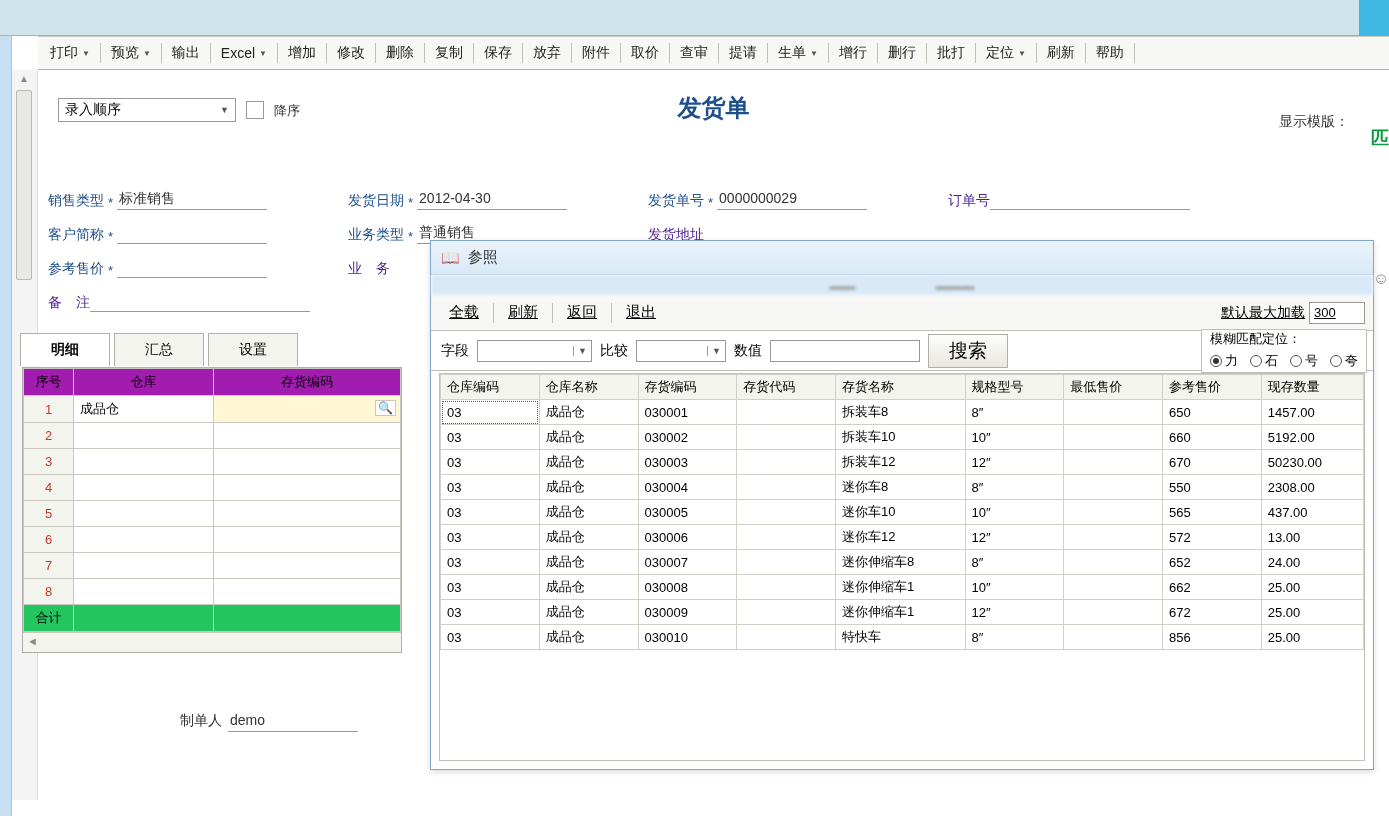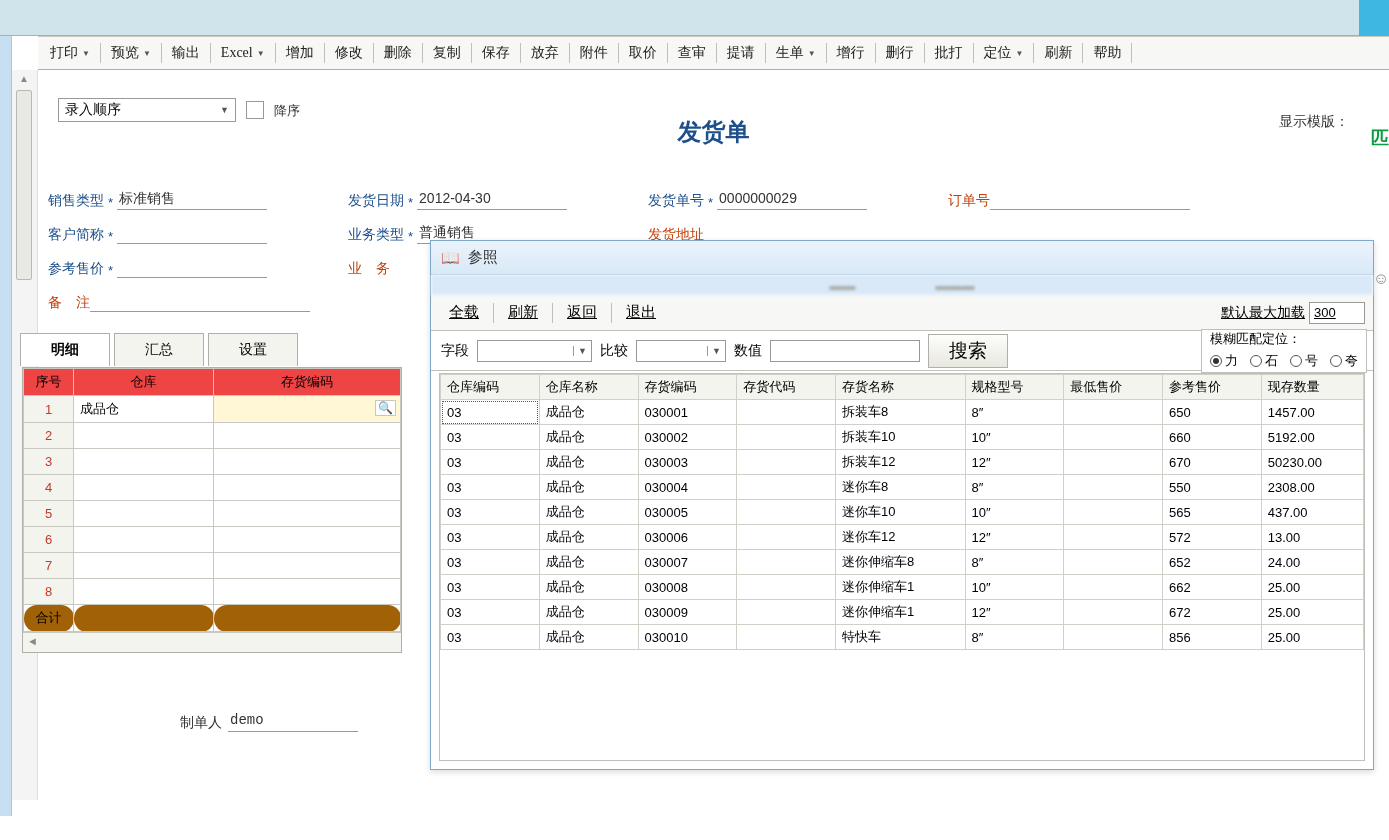--- a/index.html
+++ b/index.html
@@ -52,21 +52,20 @@
 .tb-btn {
   padding: 4px 6px;
   font-size: 14px;
   color: #222;
   margin: 0 1px;
   border: 1px solid transparent;
   background: transparent;
   display: flex;
   align-items: center;
   gap: 4px;
-  font-family: Liberation Serif, serif;
 }
 .tb-btn .arrow { font-size: 8px; color: #555; }
 .tb-sep { width: 1px; height: 20px; background: #c0c0b8; margin: 0 2px; }
 
 .scroll-rail {
   position: absolute;
   top: 70px; left: 12px;
   width: 26px;
   bottom: 40px;
   background: #f4f4f4;
@@ -107,21 +106,21 @@
   padding: 0 6px;
   font-size: 14px;
   text-align: center;
 }
 .combo .dd { font-size: 9px; color: #555; }
 .chk { width: 18px; height: 18px; border: 1px solid #999; background: #fff; }
 .desc-lbl { font-size: 13px; color: #333; line-height: 13px; }
 
 .title-center {
   position: absolute;
-  top: 38px;
+  top: 14px;
   left: 0; right: 0;
   text-align: center;
   font-size: 24px;
   font-weight: bold;
   color: #1d4f8b;
 }
 .tmpl-label {
   position: absolute;
   top: 35px; right: 30px;
   font-size: 14px;
@@ -130,21 +129,21 @@
 
 .form-grid {
   position: absolute;
   top: 190px;
   left: 48px;
   right: 40px;
 }
 .frow { display: flex; gap: 40px; margin-bottom: 14px; }
 .fld { display: flex; align-items: flex-end; min-width: 260px; }
 .fld-lbl { color: #1d4f8b; font-size: 14px; white-space: nowrap; }
-.fld-lbl.dark { color: #c2410c; }
+.fld-lbl.dark { color: #4c1d95; }
 .star { color: #1d4f8b; margin: 0 4px; }
 .fld-line {
   border-bottom: 1px solid #999;
   min-width: 150px;
   height: 20px;
   font-size: 14px;
   padding: 0 2px;
   color: #333;
 }
 
@@ -176,24 +175,24 @@
 }
 .detail-table table { border-collapse: collapse; width: 100%; }
 .detail-table th, .detail-table td {
   border: 1px solid #c8c8c0;
   font-size: 13px;
   padding: 4px 6px;
   height: 26px;
   text-align: left;
   background: #fff;
 }
-.detail-table th { background: #ef4444; font-weight: normal; text-align: center; }
+.detail-table th { background: #a21caf; font-weight: normal; text-align: center; }
 .detail-table .rownum { text-align: center; width: 50px; background: #f4f4ee; }
 .detail-table .rownum span { color: #c0392b; }
-.detail-table .total-row td { background: #a16207; border-radius: 13px; }
+.detail-table .total-row td { background: #22c55e; }
 .detail-table td.sel { background: #fff7d6; position: relative; }
 .detail-table td.sel::after {
   content: "🔍";
   position: absolute;
   right: 4px; top: 4px;
   font-size: 12px;
   background: #fff;
   border: 1px solid #c8c8c0;
   padding: 0 2px;
 }
@@ -205,22 +204,21 @@
 }
 .hscroll .harrow { position: absolute; left: 4px; top: 2px; font-size: 11px; color: #888; }
 
 .maker-row {
   position: absolute;
   top: 712px;
   left: 180px;
   font-size: 14px;
   color: #333;
   display: flex;
-  align-items: flex-end;
-  font-family: Liberation Mono, monospace;
+  align-items: flex-start;
 }
 .maker-row .fld-line { min-width: 130px; margin-left: 6px; }
 
 
 .dialog {
   position: absolute;
   top: 240px;
   left: 430px;
   width: 944px;
   height: 530px;

